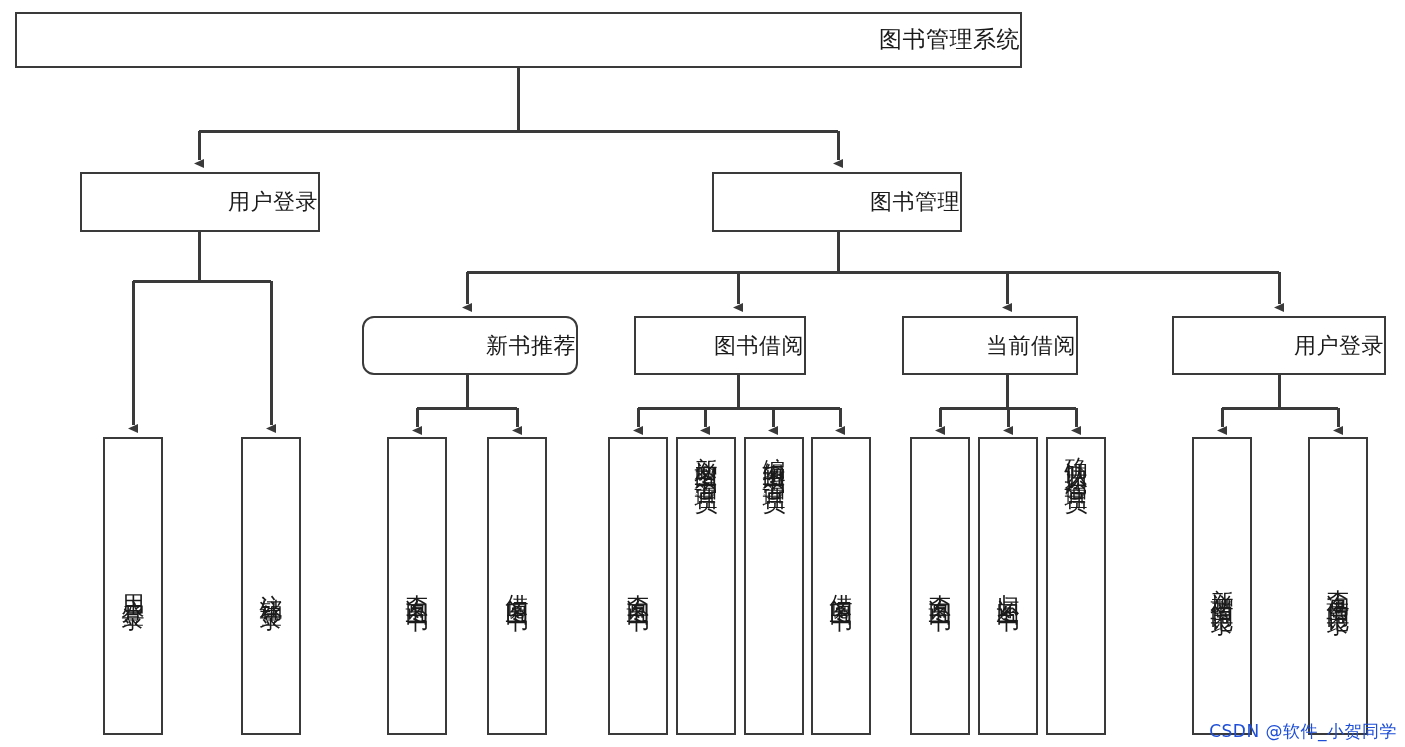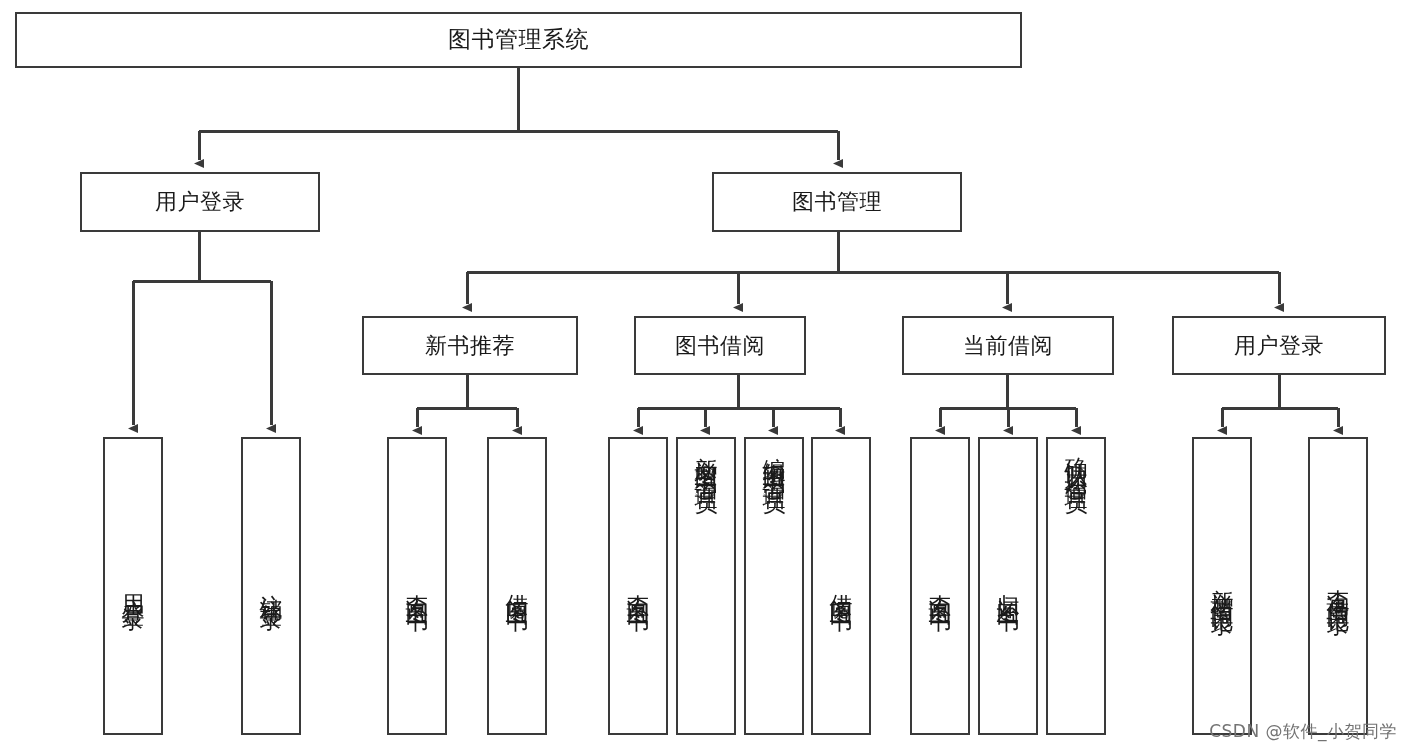--- a/index.html
+++ b/index.html
@@ -26,21 +26,21 @@
     height: 747px;
     pointer-events: none;
   }
   .node {
     position: absolute;
     box-sizing: border-box;
     background: #ffffff;
     border: 2px solid #3a3a3a;
     display: flex;
     align-items: center;
-    justify-content: center;
+    justify-content: flex-end;
     z-index: 2;
   }
   .node-label {
     color: #1a1a1a;
     line-height: 1.18;
     text-align: center;
     letter-spacing: 0.5px;
     white-space: pre-line;
   }
   
@@ -66,21 +66,21 @@
   }
   .node.v.mid .node-label {
     margin-top: auto;
     margin-bottom: auto;
   }
   .watermark {
     position: absolute;
     right: 8px;
     bottom: 4px;
     font-size: 17px;
-    color: #737373;
+    color: #1d4ed8;
     z-index: 3;
     letter-spacing: 0.5px;
     white-space: nowrap;
   }
 </style>
 </head>
 <body>
 
 <div id="diagram-root">
 
@@ -139,29 +139,29 @@
   </div>
 
   <div class="node h" style="left:80px; top:172px; width:240px; height:60px;">
     <span class="node-label">用户登录</span>
   </div>
 
   <div class="node h" style="left:712px; top:172px; width:250px; height:60px;">
     <span class="node-label">图书管理</span>
   </div>
 
-  <div class="node h" style="left:362px; top:316px; width:216px; height:59px;">
+  <div class="node h" style="left:362px; top:316px; width:216px; height:59px;border-radius:12px;">
     <span class="node-label">新书推荐</span>
   </div>
 
   <div class="node h" style="left:634px; top:316px; width:172px; height:59px;">
     <span class="node-label">图书借阅</span>
   </div>
 
-  <div class="node h" style="left:902px; top:316px; width:212px; height:59px;">
+  <div class="node h" style="left:902px; top:316px; width:176px; height:59px;">
     <span class="node-label">当前借阅</span>
   </div>
 
   <div class="node h" style="left:1172px; top:316px; width:214px; height:59px;">
     <span class="node-label">用户登录</span>
   </div>
 
   <div class="node v mid" style="left:103px; top:437px; width:60px; height:298px;">
     <span class="node-label">用户登录</span>
   </div>

